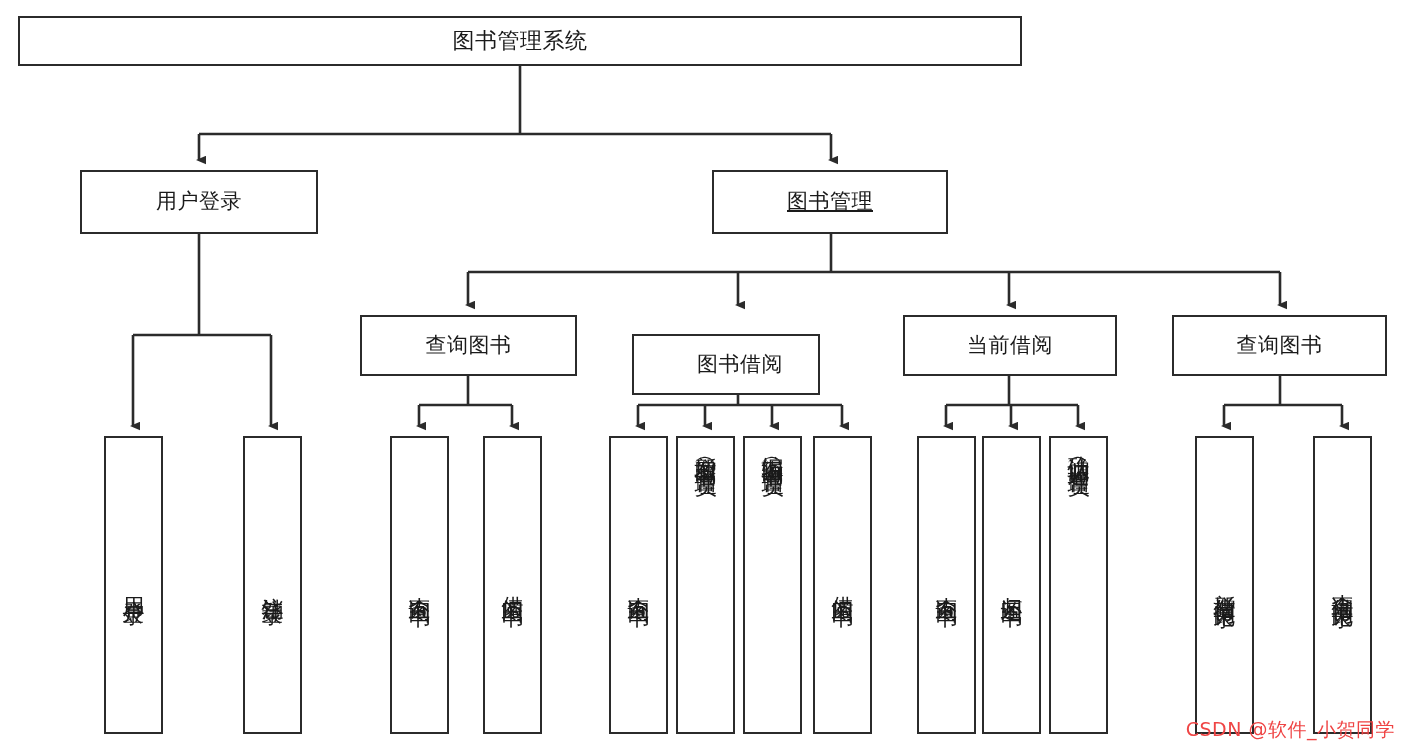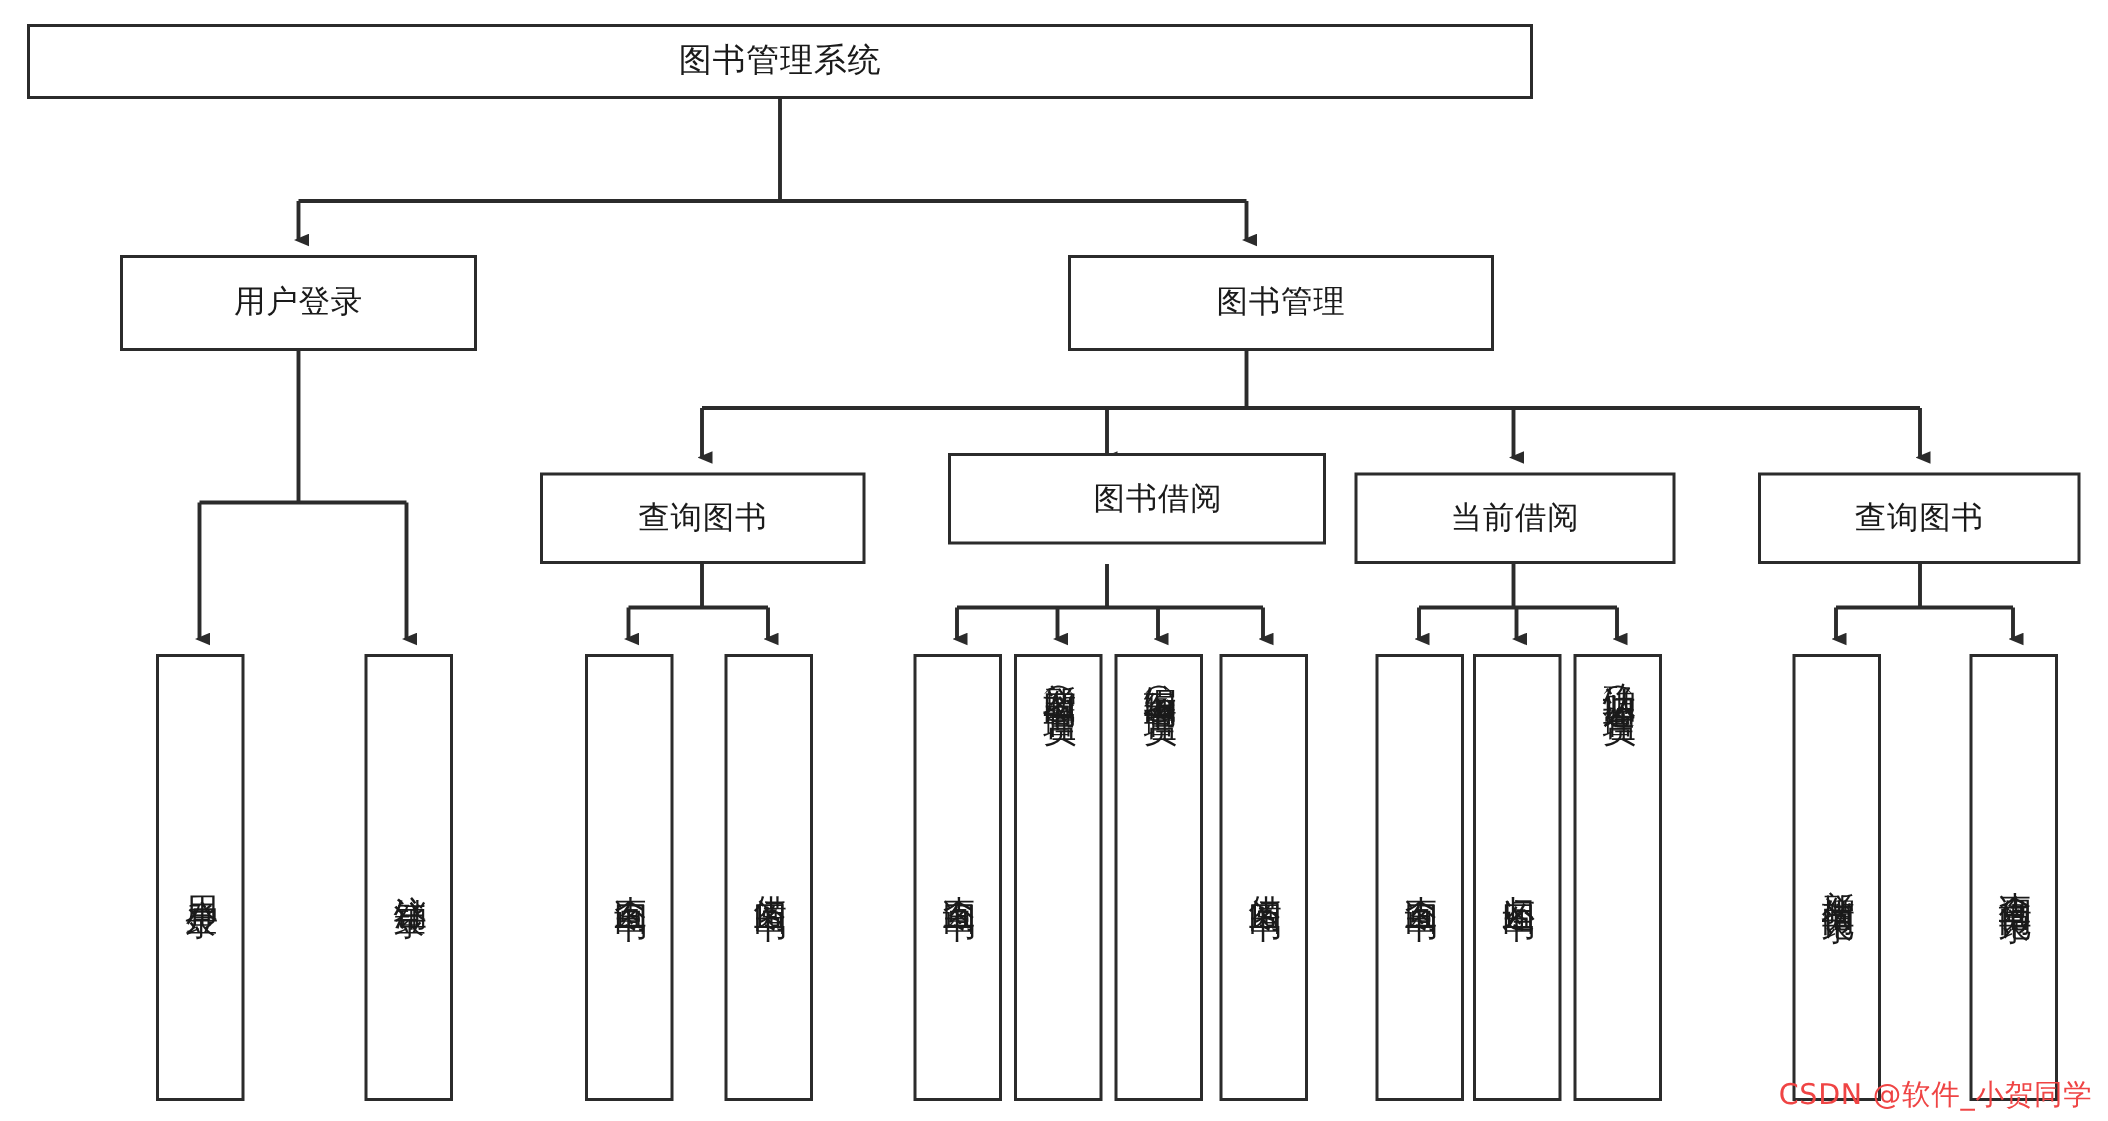--- a/index.html
+++ b/index.html
@@ -125,28 +125,28 @@
       </g>
     </svg>
 
     <div class="node horiz root" style="left:18px;top:16px;width:1004px;height:50px;">
       <span class="lbl">图书管理系统</span>
     </div>
 
     <div class="node horiz" style="left:80px;top:170px;width:238px;height:64px;">
       <span class="lbl">用户登录</span>
     </div>
-    <div class="node horiz" style="left:712px;top:170px;width:284px;height:64px;">
+    <div class="node horiz" style="left:712px;top:170px;width:236px;height:64px;text-decoration:underline;">
       <span class="lbl">图书管理</span>
     </div>
 
     <div class="node horiz" style="left:360px;top:315px;width:217px;height:61px;">
       <span class="lbl">查询图书</span>
     </div>
-    <div class="node horiz" style="left:632px;top:302px;width:252px;height:61px;padding-left:28px;">
+    <div class="node horiz" style="left:632px;top:334px;width:188px;height:61px;padding-left:28px;">
       <span class="lbl">图书借阅</span>
     </div>
     <div class="node horiz" style="left:903px;top:315px;width:214px;height:61px;">
       <span class="lbl">当前借阅</span>
     </div>
     <div class="node horiz" style="left:1172px;top:315px;width:215px;height:61px;">
       <span class="lbl">查询图书</span>
     </div>
 
     <div class="node vert mid" style="left:104px;top:436px;width:59px;height:298px;">

